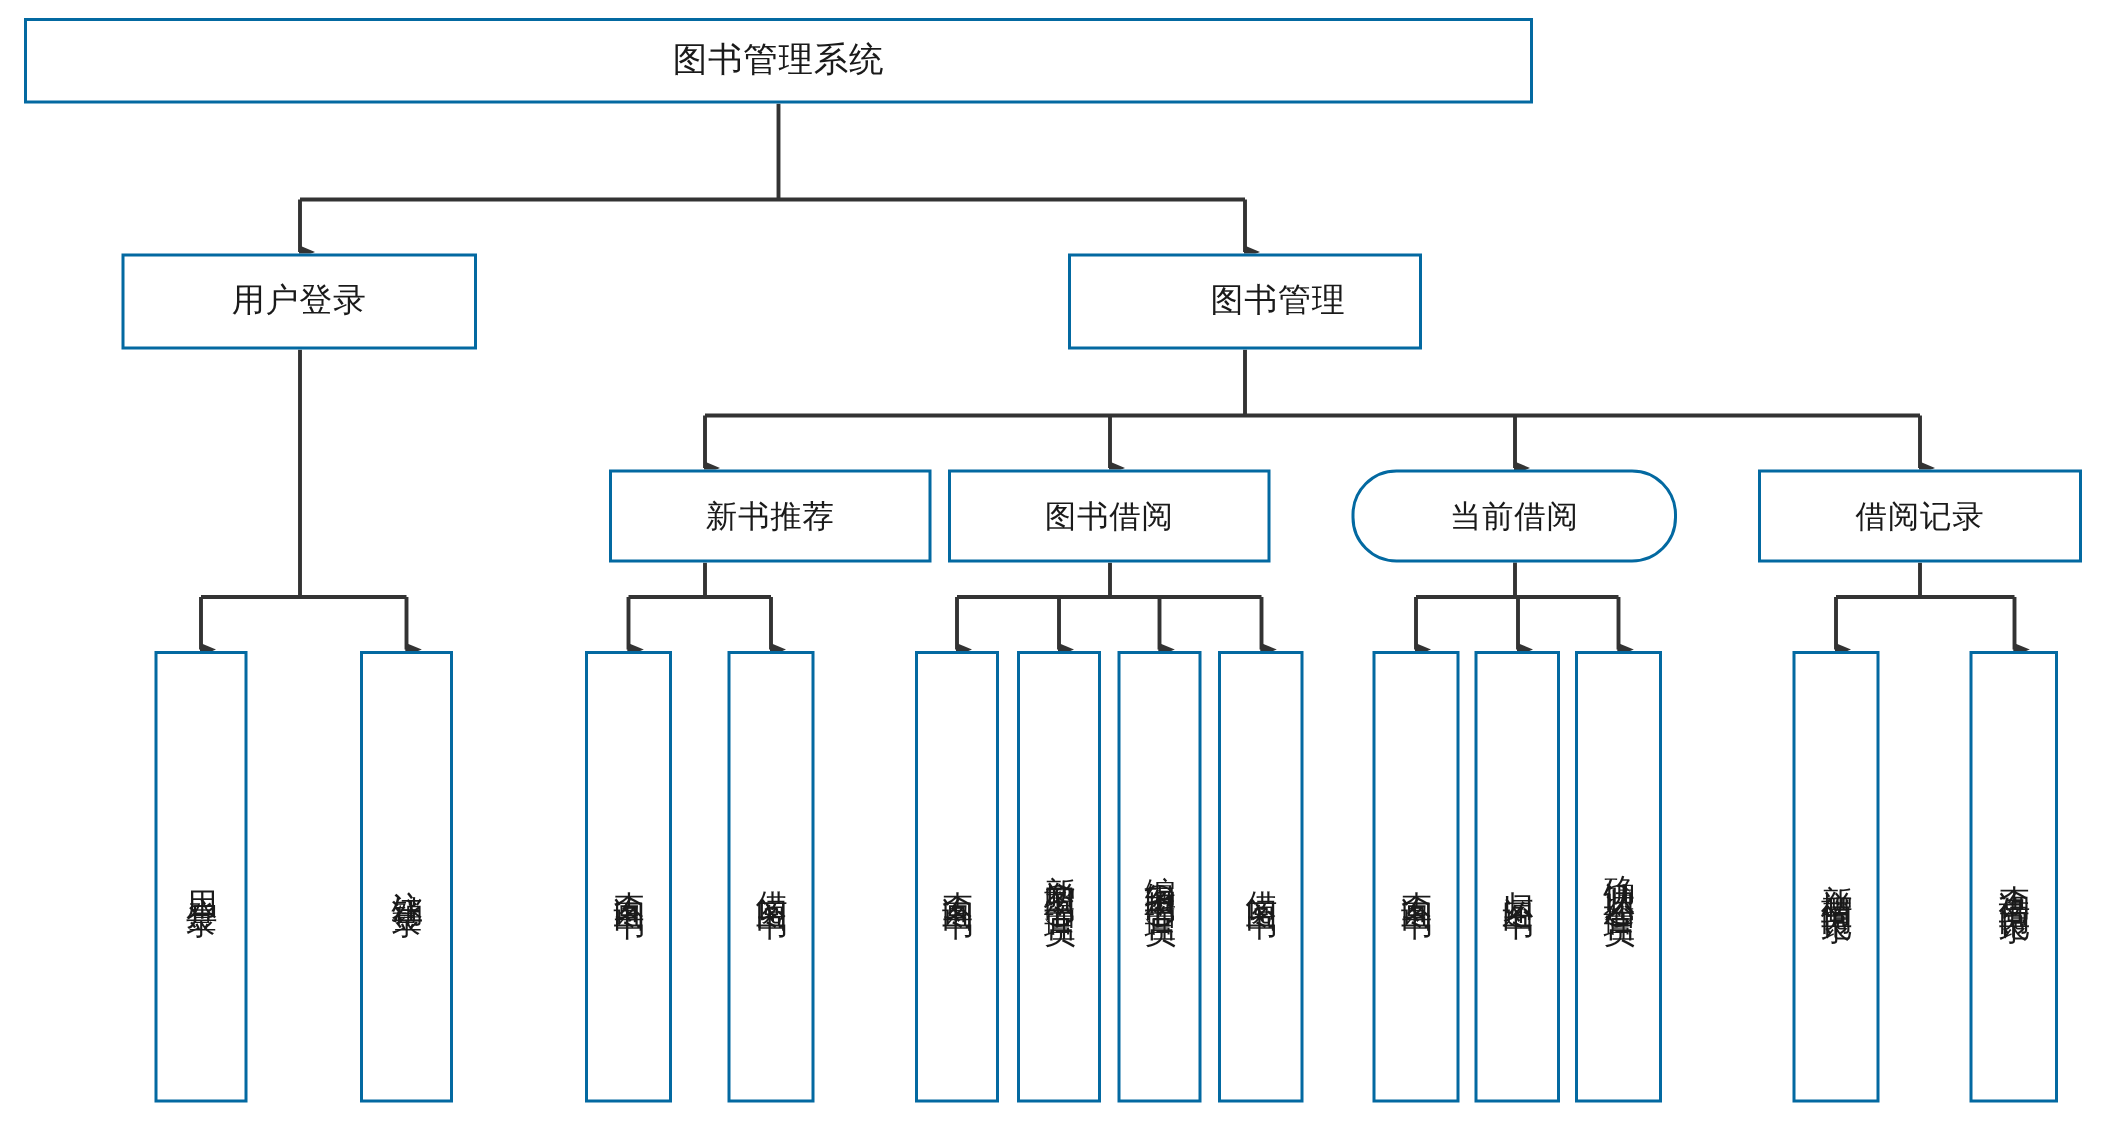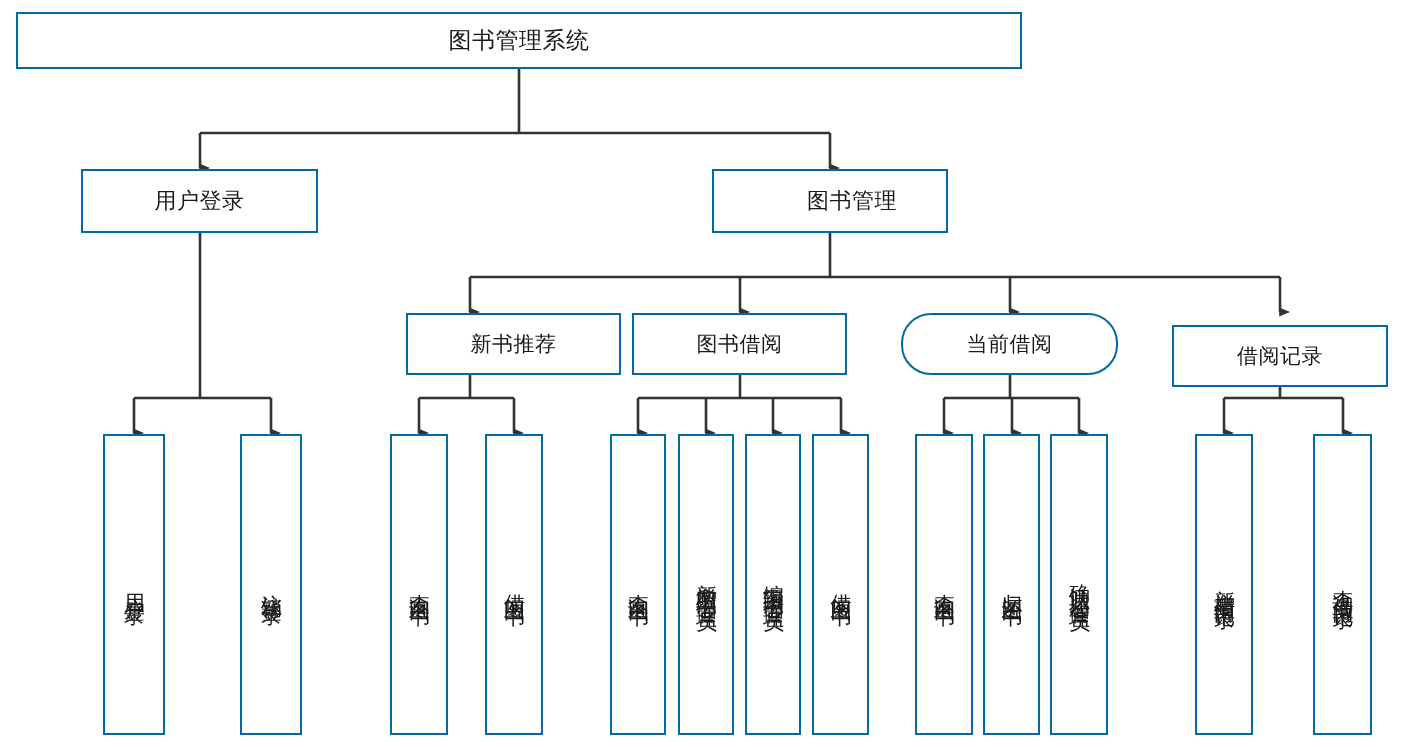--- a/index.html
+++ b/index.html
@@ -135,21 +135,21 @@
       </div>
       <div class="node level2" id="node-newbook" style="left: 362px; top: 313px; width: 215px; height: 62px; margin-left: 44px;">
         <span class="node-label">新书推荐</span>
       </div>
       <div class="node level2" id="node-borrow" style="left: 632px; top: 313px; width: 215px; height: 62px; align-items: center;">
         <span class="node-label">图书借阅</span>
       </div>
       <div class="node level2" id="node-current" style="left: 901px; top: 313px; width: 217px; height: 62px; border-radius: 30px;">
         <span class="node-label">当前借阅</span>
       </div>
-      <div class="node level2" id="node-records" style="left: 1172px; top: 325px; width: 216px; height: 62px;">
+      <div class="node level2" id="node-records" style="left: 1172px; top: 313px; width: 216px; height: 62px;">
         <span class="node-label">借阅记录</span>
       </div>
       <div class="node level3 leaf" id="node-leaf-login-1" style="left: 103px; top: 434px; width: 62px; height: 301px;">
         <span class="node-label">用户登录</span>
       </div>
       <div class="node level3 leaf" id="node-leaf-login-2" style="left: 240px; top: 434px; width: 62px; height: 301px;">
         <span class="node-label">注销登录</span>
       </div>
       <div class="node level3 leaf" id="node-leaf-new-1" style="left: 390px; top: 434px; width: 58px; height: 301px;">
         <span class="node-label">查询图书</span>

